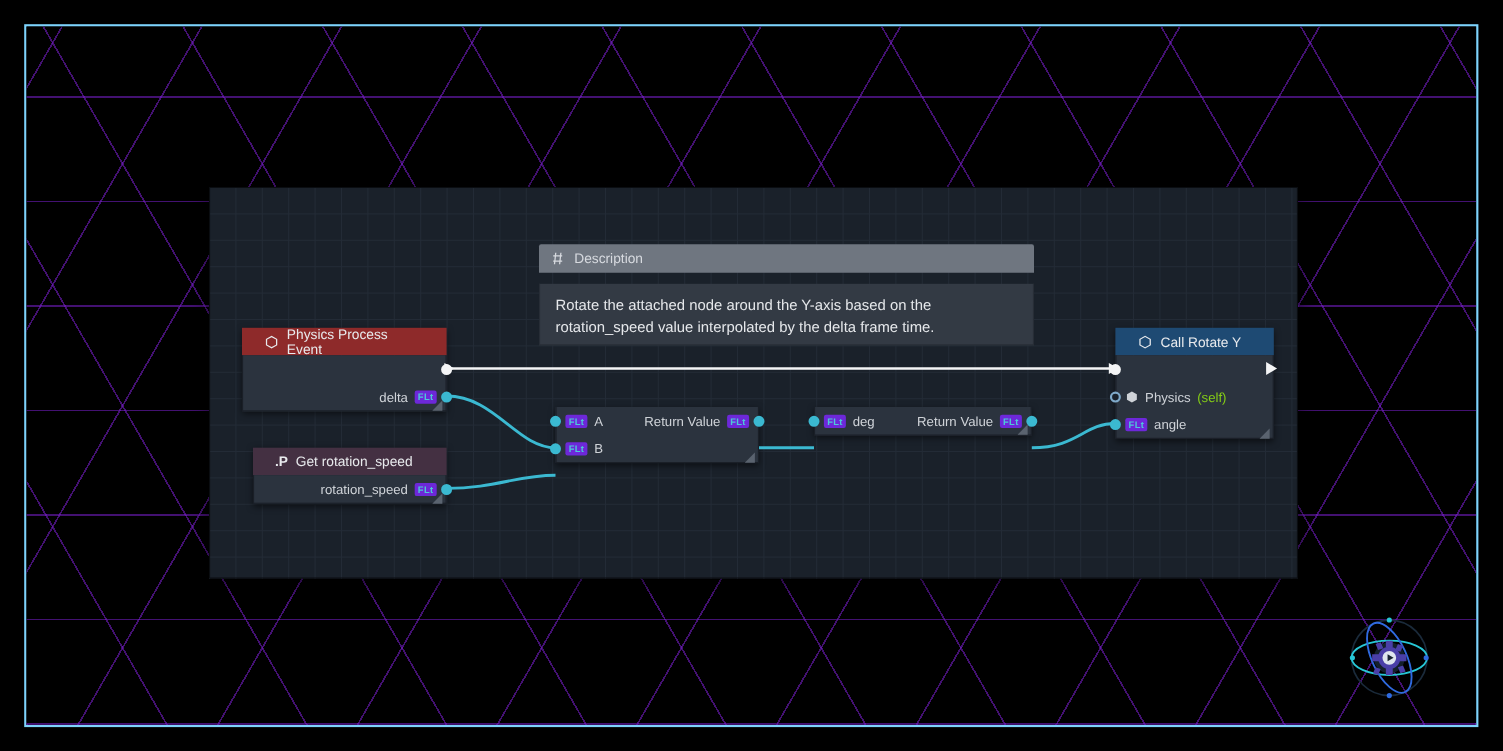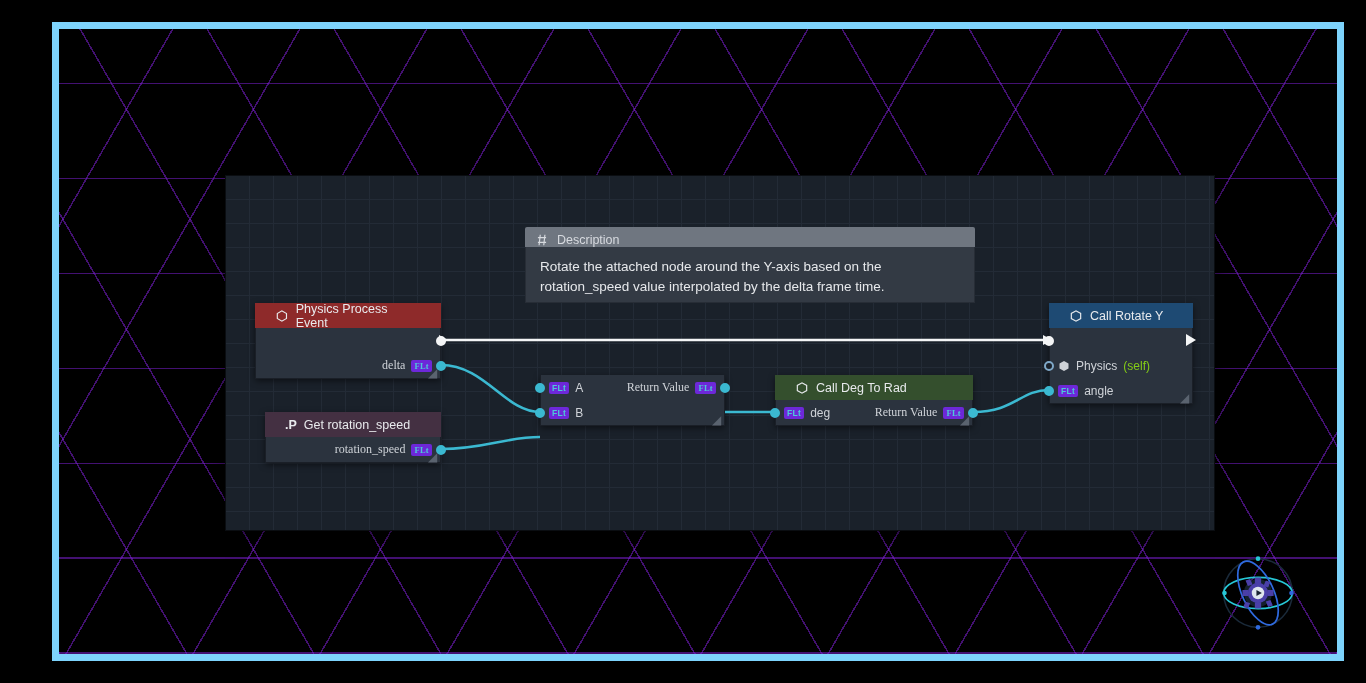--- a/index.html
+++ b/index.html
@@ -4,23 +4,22 @@
 <style>
   * { box-sizing: border-box; margin: 0; padding: 0; }
   html, body { width: 1366px; height: 683px; overflow: hidden; background: #000; font-family: "Segoe UI", Arial, sans-serif; }
   .outer {
     position: absolute; inset: 0;
     background: #000;
   }
   .frame {
     position: absolute;
     left: 22px; top: 22px; right: 22px; bottom: 22px;
-    border: 7px solid #7dd3fc;
+    border: 2px solid #7dd3fc;
     overflow: hidden;
-    margin-left: 30px;
   }
   .tri-bg {
     position: absolute; inset: 0;
     
     background-image:
       repeating-linear-gradient(60deg,  rgba(122,31,207,0.55) 0 1.5px, transparent 1.5px 110px),
       repeating-linear-gradient(-60deg, rgba(122,31,207,0.55) 0 1.5px, transparent 1.5px 110px),
       repeating-linear-gradient(0deg,   rgba(122,31,207,0.55) 0 1.5px, transparent 1.5px 95px);
     background-color: #000;
   }
@@ -57,21 +56,21 @@
   }
   .row {
     height: 25px;
     display: flex; align-items: center; justify-content: space-between;
     padding: 0 8px;
     color: #cfd3d8;
     font-size: 12px;
     position: relative;
   }
   .row .left, .row .right { display: flex; align-items: center; gap: 6px; }
-  .row .right { margin-left: auto; font-family: Liberation Serif, serif; }
+  .row .right { margin-left: auto; }
   .flt {
     display: inline-block;
     background: #6d28d9;
     color: #4ec9d9;
     border-radius: 2px;
     padding: 0 3px;
     font-size: 8.5px;
     font-weight: 700;
     letter-spacing: .3px;
     line-height: 12px;
@@ -159,21 +158,21 @@
     <div class="canvas">
 
       <div class="desc-hdr" style="left:300px; top:52px; width:450px; height:26px;">
         <span class="ico">
           <svg viewBox="0 0 24 24" fill="none" stroke="#d7dadf" stroke-width="2">
             <path d="M5 8h14M5 16h14M9 3l-2 18M17 3l-2 18"></path>
           </svg>
         </span>
         <span>Description</span>
       </div>
-      <div class="desc-body" style="left:300px; top:72px; width:450px; height:56px;">
+      <div class="desc-body" style="left:300px; top:88px; width:450px; height:56px;">
         <span>Rotate the attached node around the Y-axis based on the rotation_speed value interpolated by the delta frame time.</span>
       </div>
 
       <div class="node" style="left:30px; top:128px; width:186px;">
         <div class="header hdr-red">
           <span class="ico">
             <svg viewBox="0 0 24 24" fill="#e8eaed">
                 <path d="M12 2l9 5v10l-9 5-9-5V7l9-5zm0 2.2L5 8v8l7 3.9L19 16V8l-7-3.8z"></path>
               </svg>
           </span>
@@ -230,28 +229,20 @@
               <span class="flt">FLt</span>
               <span>B</span>
             </span>
             <span class="pin left filled"></span>
           </div>
           <span class="resize-handle">◢</span>
         </div>
       </div>
 
       <div class="node" style="left:550px; top:200px; width:198px;">
-        <div class="header hdr-green">
-          <span class="ico">
-            <svg viewBox="0 0 24 24" fill="#e8eaed">
-                <path d="M12 2l9 5v10l-9 5-9-5V7l9-5zm0 2.2L5 8v8l7 3.9L19 16V8l-7-3.8z"></path>
-              </svg>
-          </span>
-          <span>Call Deg To Rad</span>
-        </div>
         <div class="body">
           <div class="row">
             <span class="left">
               <span class="flt">FLt</span>
               <span>deg</span>
             </span>
             <span class="right">
               <span>Return Value</span>
               <span class="flt">FLt</span>
             </span>

